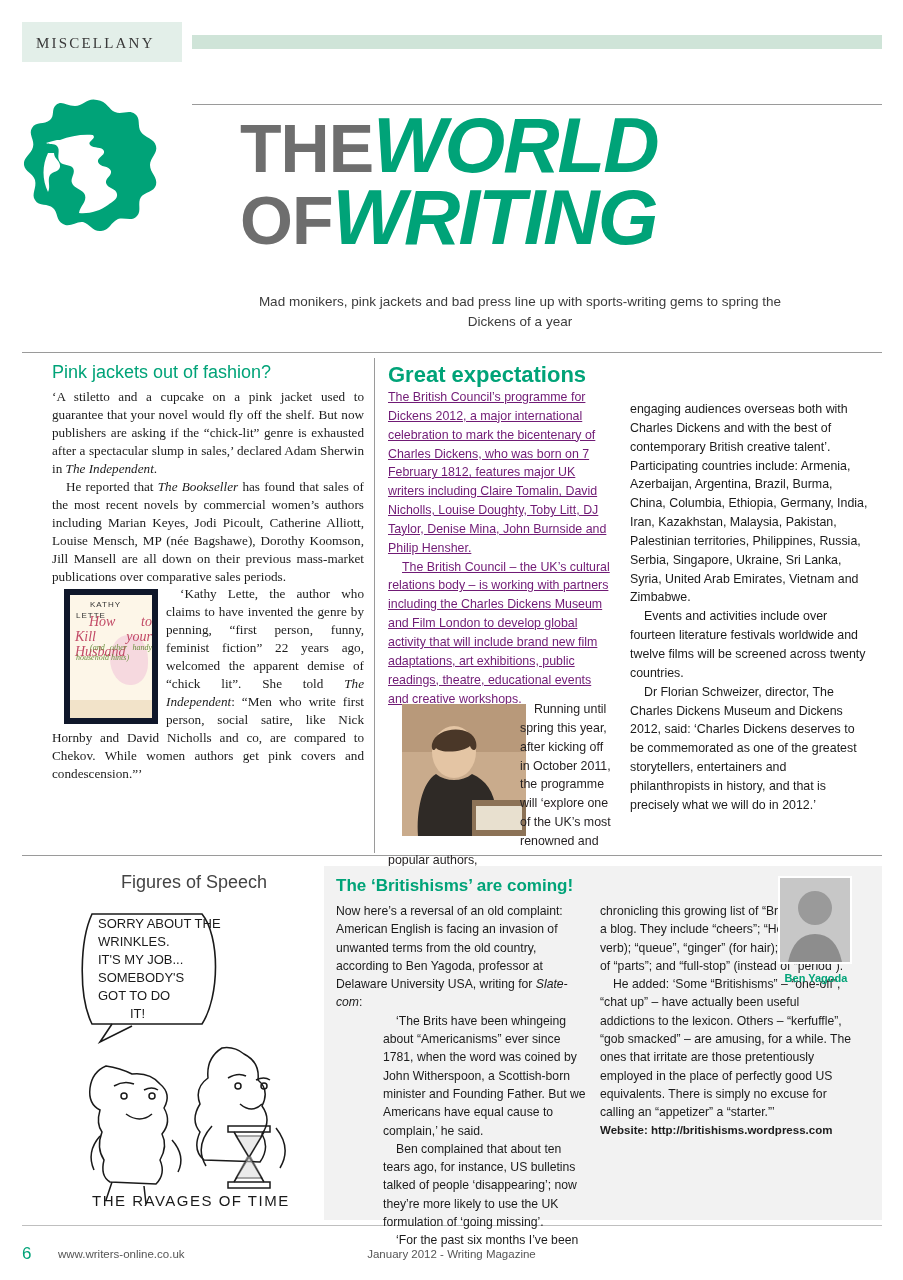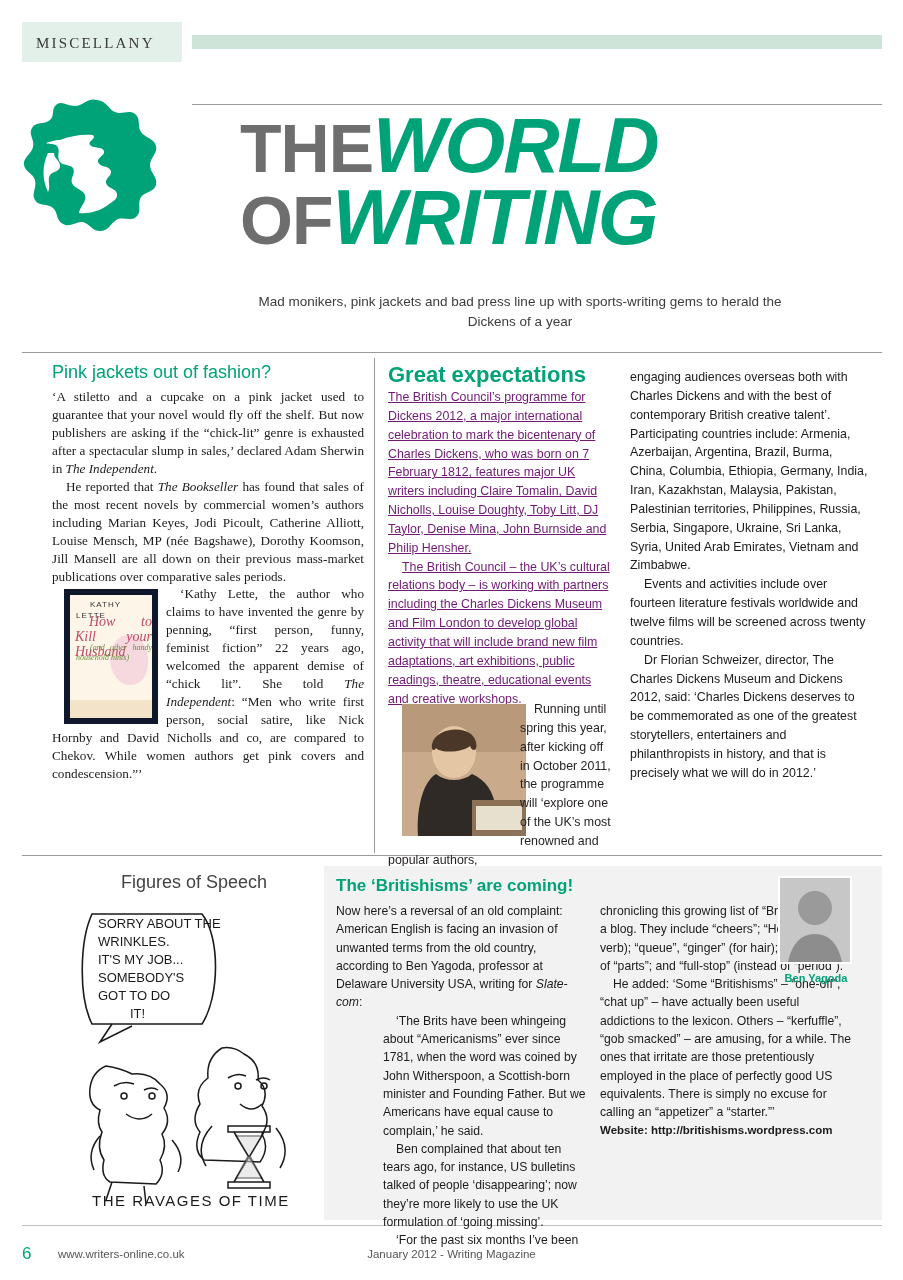--- a/index.html
+++ b/index.html
@@ -89,21 +89,21 @@
     font-size:12.4px; line-height:1.52; color:#701a75;text-decoration:underline;
   }
   .col-great p { margin:0; }
   .col-great p.indent { text-indent:14px; }
   .col-great-wrap { position:absolute; left:388px; top:700px; width:224px; font-size:12.4px; line-height:1.52; }
   .col-great-wrap p { margin:0; text-indent:14px; }
   .float-img { float:left; width:124px; height:132px; margin:4px 8px 2px 0; }
 
   
   .col-right {
-    position:absolute; left:630px; top:368px; width:238px;
+    position:absolute; left:630px; top:400px; width:238px;
     font-size:12.4px; line-height:1.52; color:#1b1b1b;
   }
   .col-right p { margin:0; }
   .col-right p.indent { text-indent:14px; }
   .bold-link { font-weight:bold; }
 
   
   .h-figures {
     position:absolute; left:64px; top:872px; width:260px;
     font-size:18px; color:#444; text-align:center;
@@ -175,21 +175,21 @@
   </svg>
 
   <div class="title-block">
     <div class="title-line">
       <span class="t-the">THE</span><span class="t-world">WORLD</span>
     </div>
     <div class="title-line">
       <span class="t-of">OF</span><span class="t-writing">WRITING</span>
     </div>
   </div>
-  <div class="deck">Mad monikers, pink jackets and bad press line up with sports-writing gems to herald the Dickens of a year</div>
+  <div class="deck">Mad monikers, pink jackets and bad press line up with sports-writing gems to spring the Dickens of a year</div>
 
   <div class="rule-a"></div>
   <div class="vrule-1"></div>
   <div class="rule-b"></div>
   <div class="rule-c"></div>
 
   <div class="h-pink">Pink jackets out of fashion?</div>
   <div class="col-pink">
     <p class="first"><span>‘A stiletto and a cupcake on a pink jacket used to guarantee that your novel would fly off the shelf. But now publishers are asking if the “chick-lit” genre is exhausted after a spectacular slump in sales,’ declared Adam Sherwin in </span><i>The Independent</i><span>.</span></p>
     <p><span>He reported that </span><i>The Bookseller</i><span> has found that sales of the most recent novels by commercial women’s authors including Marian Keyes, Jodi Picoult, Catherine Alliott, Louise Mensch, MP (née Bagshawe), Dorothy Koomson, Jill Mansell are all down on their previous mass-market publications over comparative sales periods.</span></p>

